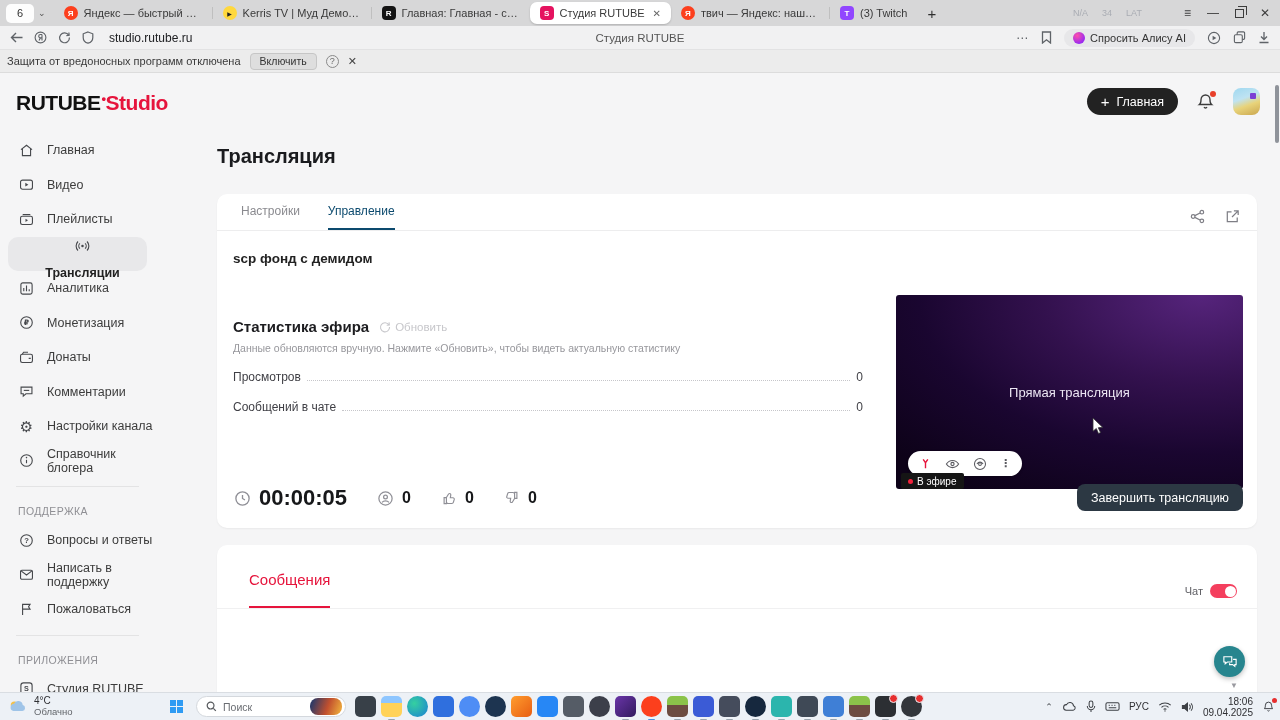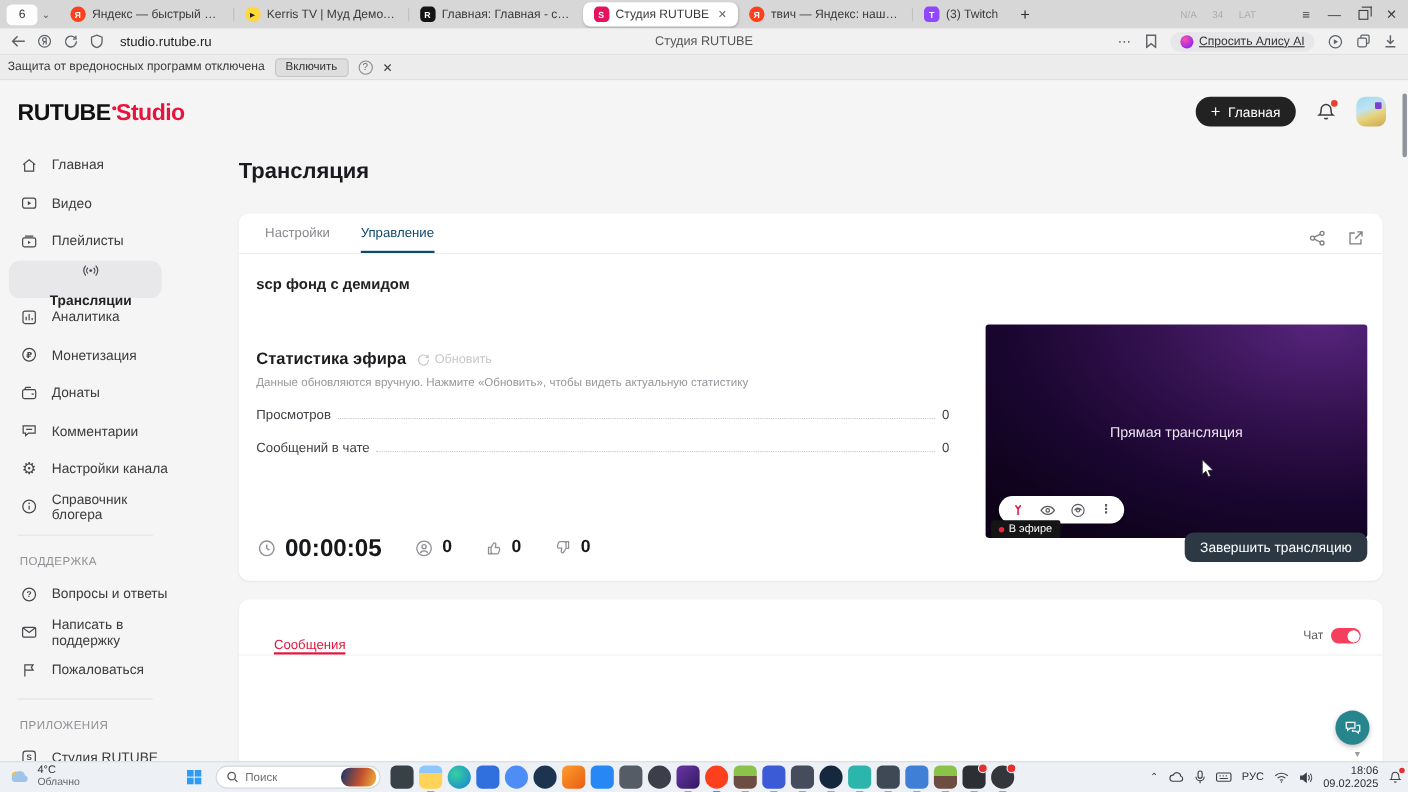--- a/index.html
+++ b/index.html
@@ -32,21 +32,21 @@
   
   .addressbar { height:24px; background:#f1f1f2; border-bottom:1px solid #e2e2e3; display:flex; align-items:center;
     padding:0 10px; position:relative; }
   .abar-ico { color:#5f6368; display:flex; align-items:center; }
   .abar-left { display:flex; align-items:center; gap:11px; }
   .url { font-size:12px; color:#202124; margin-left:4px; }
   .pagetitle-center { position:absolute; left:0; right:0; text-align:center; font-size:11.5px; color:#555; pointer-events:none; }
   .abar-right { margin-left:auto; display:flex; align-items:center; gap:12px; }
   .alice { height:18px; border-radius:9px; background:#e7e7e9; display:flex; align-items:center; gap:5px; padding:0 9px; }
   .alice-orb { width:12px; height:12px; border-radius:50%; background:radial-gradient(circle at 35% 30%,#ff4fa8,#9b2bf0 70%); }
-  .alice span { font-size:11px; color:#333;text-decoration:underline; }
+  .alice span { font-size:11px; color:#333; }
 
   
   .noticebar { height:23px; background:#ececec; border-bottom:1px solid #dcdcdc; display:flex; align-items:center; gap:9px; padding:0 7px; }
   .noticebar .ntext { font-size:11px; color:#3a3a3a; }
   .nbtn { height:17px; padding:0 9px; background:#dedede; border:1px solid #c6c6c6; border-radius:4px; font-size:10.5px; color:#333;
     display:flex; align-items:center; }
   .nhelp { width:13px; height:13px; border:1px solid #8a8a8a; border-radius:50%; color:#6b6b6b; font-size:9px;
     display:flex; align-items:center; justify-content:center; }
   .nclose { font-size:11px; color:#444; }
 
@@ -108,21 +108,21 @@
   .cfooter { position:absolute; left:17px; right:14px; bottom:16px; height:28px; display:flex; align-items:center; gap:30px; }
   .metric { display:flex; align-items:center; gap:8px; color:#8f8f96; }
   .mnum { font-size:16px; font-weight:700; color:#17181a; }
   .mtimer { font-size:22px; font-weight:700; color:#17181a; }
   .endbtn { position:absolute; right:0; bottom:1px; height:27px; padding:0 14px; border-radius:8px; border:none;
     color:#fff; font-size:12.5px; }
 
   .card2 { margin-top:17px; height:158px; position:relative; }
   .c2tabs { display:flex; justify-content:space-between; align-items:flex-end; padding:26px 20px 0 32px;
     border-bottom:1px solid #f0f0f1; }
-  .msgtab { font-size:12px; padding-bottom:0; border-bottom:2px solid currentColor; }
+  .msgtab { font-size:15px; padding-bottom:18px; border-bottom:2px solid currentColor; }
   .chatctl { display:flex; align-items:center; gap:7px; margin-bottom:10px; }
   .chatlbl { font-size:11px; color:#5f5f64; }
   .toggle { width:27px; height:14px; border-radius:8px; position:relative; }
   .toggle::after { content:''; position:absolute; right:1.5px; top:1.5px; width:11px; height:11px; border-radius:50%; background:#fff; }
 
   .fab { position:absolute; right:35px; bottom:15px; width:31px; height:31px; border-radius:50%;
     display:flex; align-items:center; justify-content:center; box-shadow:0 2px 5px rgba(0,0,0,.25); }
   .scrollthumb { position:absolute; right:1px; top:12px; width:4px; height:58px; background:#8f939a; border-radius:2px; }
   .scrollarrow { position:absolute; right:42px; bottom:2px; font-size:8px; color:#9a9aa0; }
 
@@ -661,21 +661,21 @@
         </svg>
       </span>
     <span>
         <svg width="13" height="12" viewBox="0 0 14 12" fill="none" stroke="#3d4045" stroke-width="1.1">
           <path d="M1.5 4.5h2.3L7 1.8v8.4L3.8 7.5H1.5z" fill="#3d4045"></path>
           <path d="M9 3.5a3.5 3.5 0 010 5M10.8 2a6 6 0 010 8"></path>
         </svg>
       </span>
     <span class="clock">
       <div>18:06</div>
-      <div>09.02.2025</div>
+      <div>09.04.2025</div>
     </span>
     <span class="traybell">
         <svg width="13" height="14" viewBox="0 0 16 16" fill="none" stroke="#3d4045" stroke-width="1.2">
           <path d="M8 2a3.8 3.8 0 00-3.8 3.8c0 3.3-1.3 4.2-1.3 4.2h10.2s-1.3-.9-1.3-4.2A3.8 3.8 0 008 2z"></path>
           <path d="M6.8 12.2a1.3 1.3 0 002.4 0"></path>
         </svg>
       </span>
   </div>
 </div>
 

